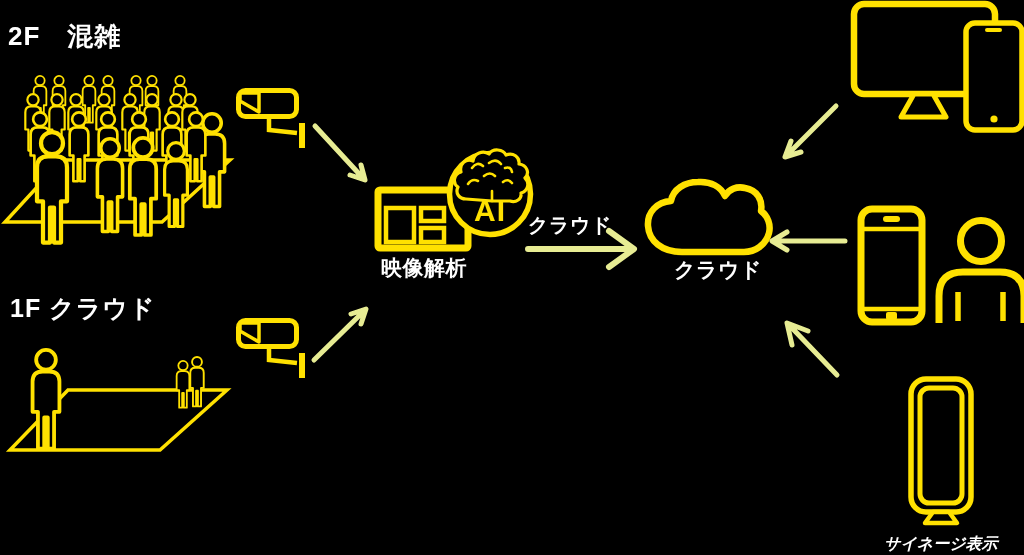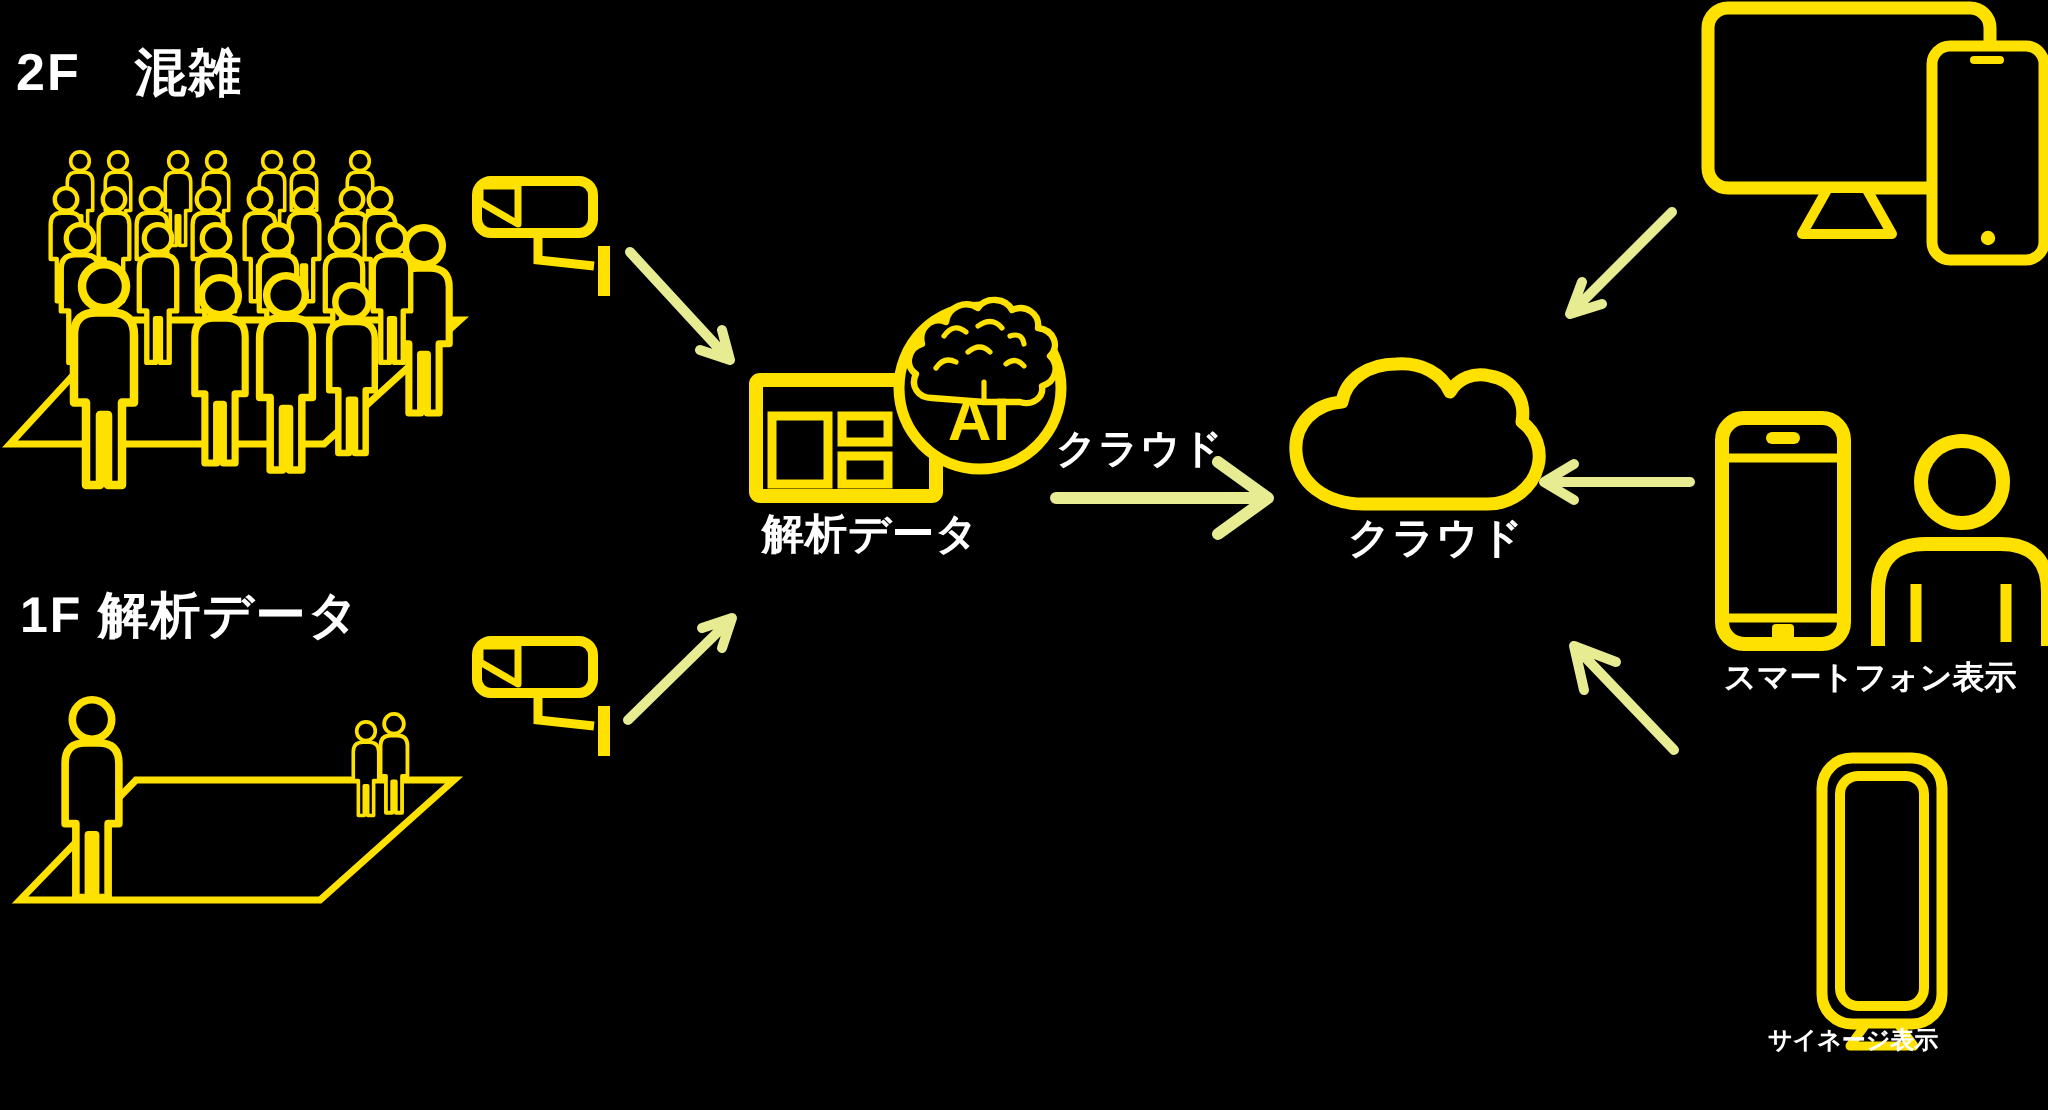--- a/index.html
+++ b/index.html
@@ -134,20 +134,19 @@
     </g>
 
     <g>
       <rect class="ol" x="911" y="379" width="60" height="133" rx="15" stroke-width="5.5"></rect>
       <rect class="ln" x="920" y="388" width="42" height="115" rx="9" stroke-width="5"></rect>
       <path class="ol" d="M933,512 L949,512 L957,523 L925,523 Z" stroke-width="4.5" stroke-linejoin="round"></path>
     </g>
   </svg>
 
   <div class="lbl" style="left:8px;top:22px;font-size:26px;">2F　混雑</div>
-  <div class="lbl" style="left:10px;top:294px;font-size:25px;">1F 解析データ</div>
-  <div class="lbl" style="left:381px;top:256px;font-size:21px;letter-spacing:0.5px;">解析データ</div>
+  <div class="lbl" style="left:10px;top:294px;font-size:25px;">1F クラウド</div>
+  <div class="lbl" style="left:381px;top:256px;font-size:21px;letter-spacing:0.5px;">映像解析</div>
   <div class="lbl yellow" style="left:466px;top:194px;width:48px;text-align:center;font-size:30px;">AI</div>
   <div class="lbl" style="left:528px;top:214px;font-size:20px;letter-spacing:0.5px;">クラウド</div>
   <div class="lbl" style="left:674px;top:258px;font-size:21px;letter-spacing:0.5px;">クラウド</div>
-  <div class="lbl" style="left:862px;top:331px;font-size:16px;letter-spacing:0px;">スマートフォン表示</div>
-  <div class="lbl" style="left:884px;top:514px;font-size:12px;letter-spacing:0px;">サイネージ表示</div>
+  <div class="lbl" style="left:884px;top:535px;font-size:16px;letter-spacing:0px;font-style:italic;">サイネージ表示</div>
 </div>
 
 </body></html>

